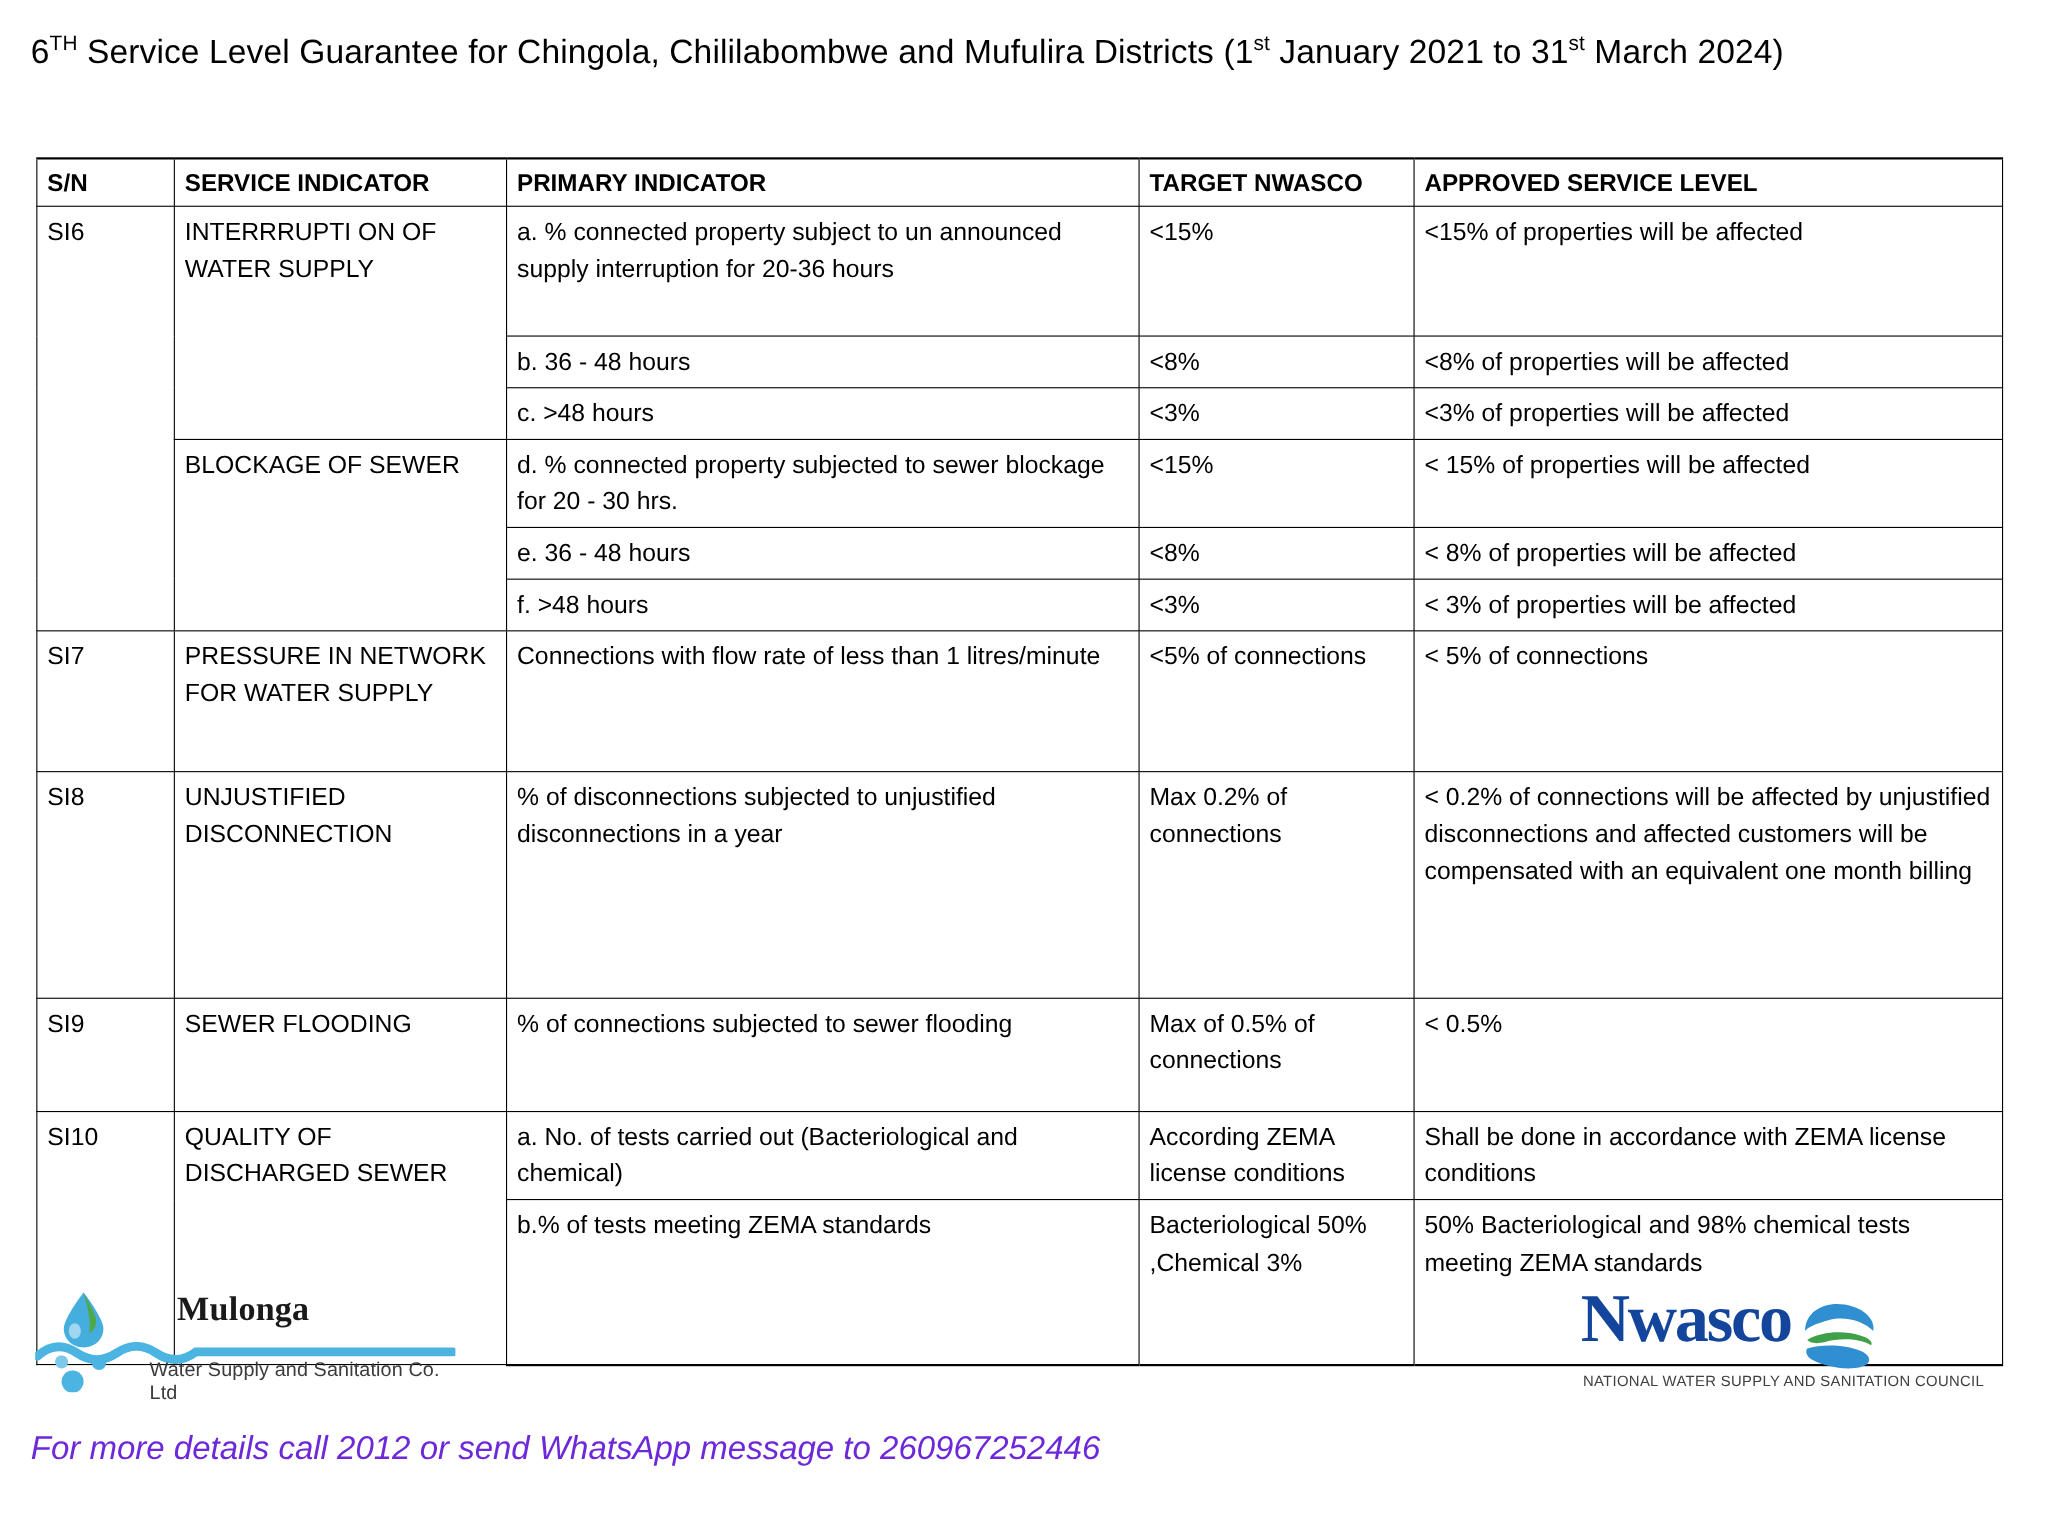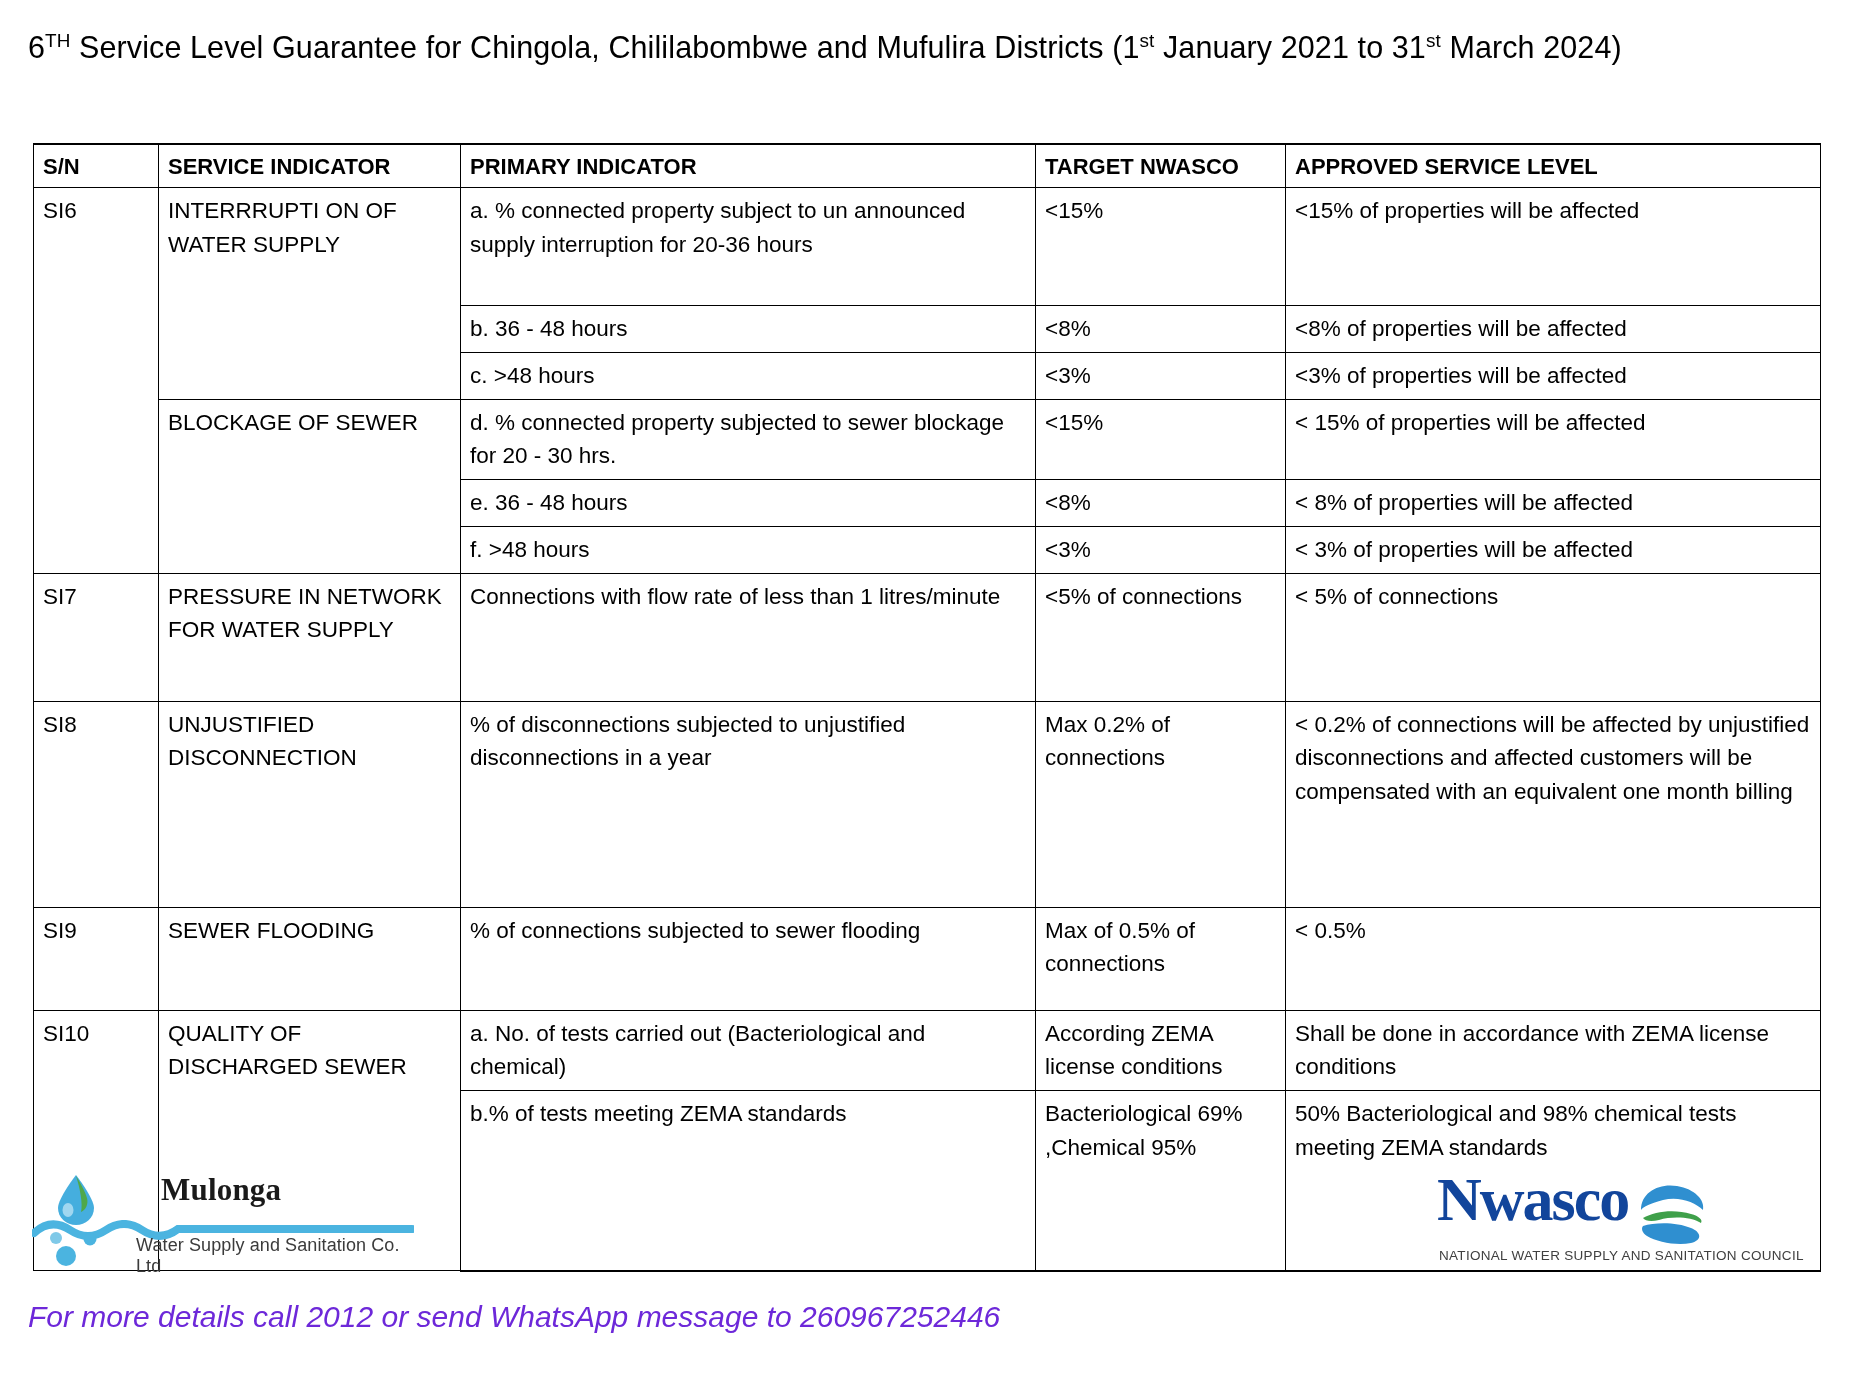--- a/index.html
+++ b/index.html
@@ -271,22 +271,22 @@
 
       <tr>
         <td class="cell-sn strongrow-top" rowspan="2">SI10</td>
         <td class="bold loose strongrow-top" rowspan="2">QUALITY OF DISCHARGED SEWER</td>
         <td class="tight strongrow-top">a.  No. of tests carried out (Bacteriological and chemical)</td>
         <td class="tight strongrow-top">According ZEMA license conditions</td>
         <td class="tight strongrow-top">Shall be done in accordance with ZEMA license conditions</td>
       </tr>
 
       <tr class="last-row">
-        <td class="tight" style="height:180px;">b.% of tests  meeting ZEMA standards</td>
-        <td class="tight">Bacteriological 69% ,Chemical 95%</td>
+        <td class="tight" style="height:150px;">b.% of tests  meeting ZEMA standards</td>
+        <td class="tight">Bacteriological 50% ,Chemical 3%</td>
         <td class="tight">50% Bacteriological and 98% chemical tests meeting ZEMA standards</td>
       </tr>
 
     </tbody>
   </table>
 
   <div class="mulonga-logo">
     <svg class="ml-drop" viewBox="0 0 44 52">
       <path d="M22 1 C22 1 4 24 4 34 C4 44 12.5 51 22 51 C31.5 51 40 44 40 34 C40 24 22 1 22 1 Z" fill="#45aede"></path>
       <path d="M22 2 C22 2 31 16 33 24 C34.5 30 32 36 27 38 C29 30 26 14 22 2 Z" fill="#4fa84a"></path>

